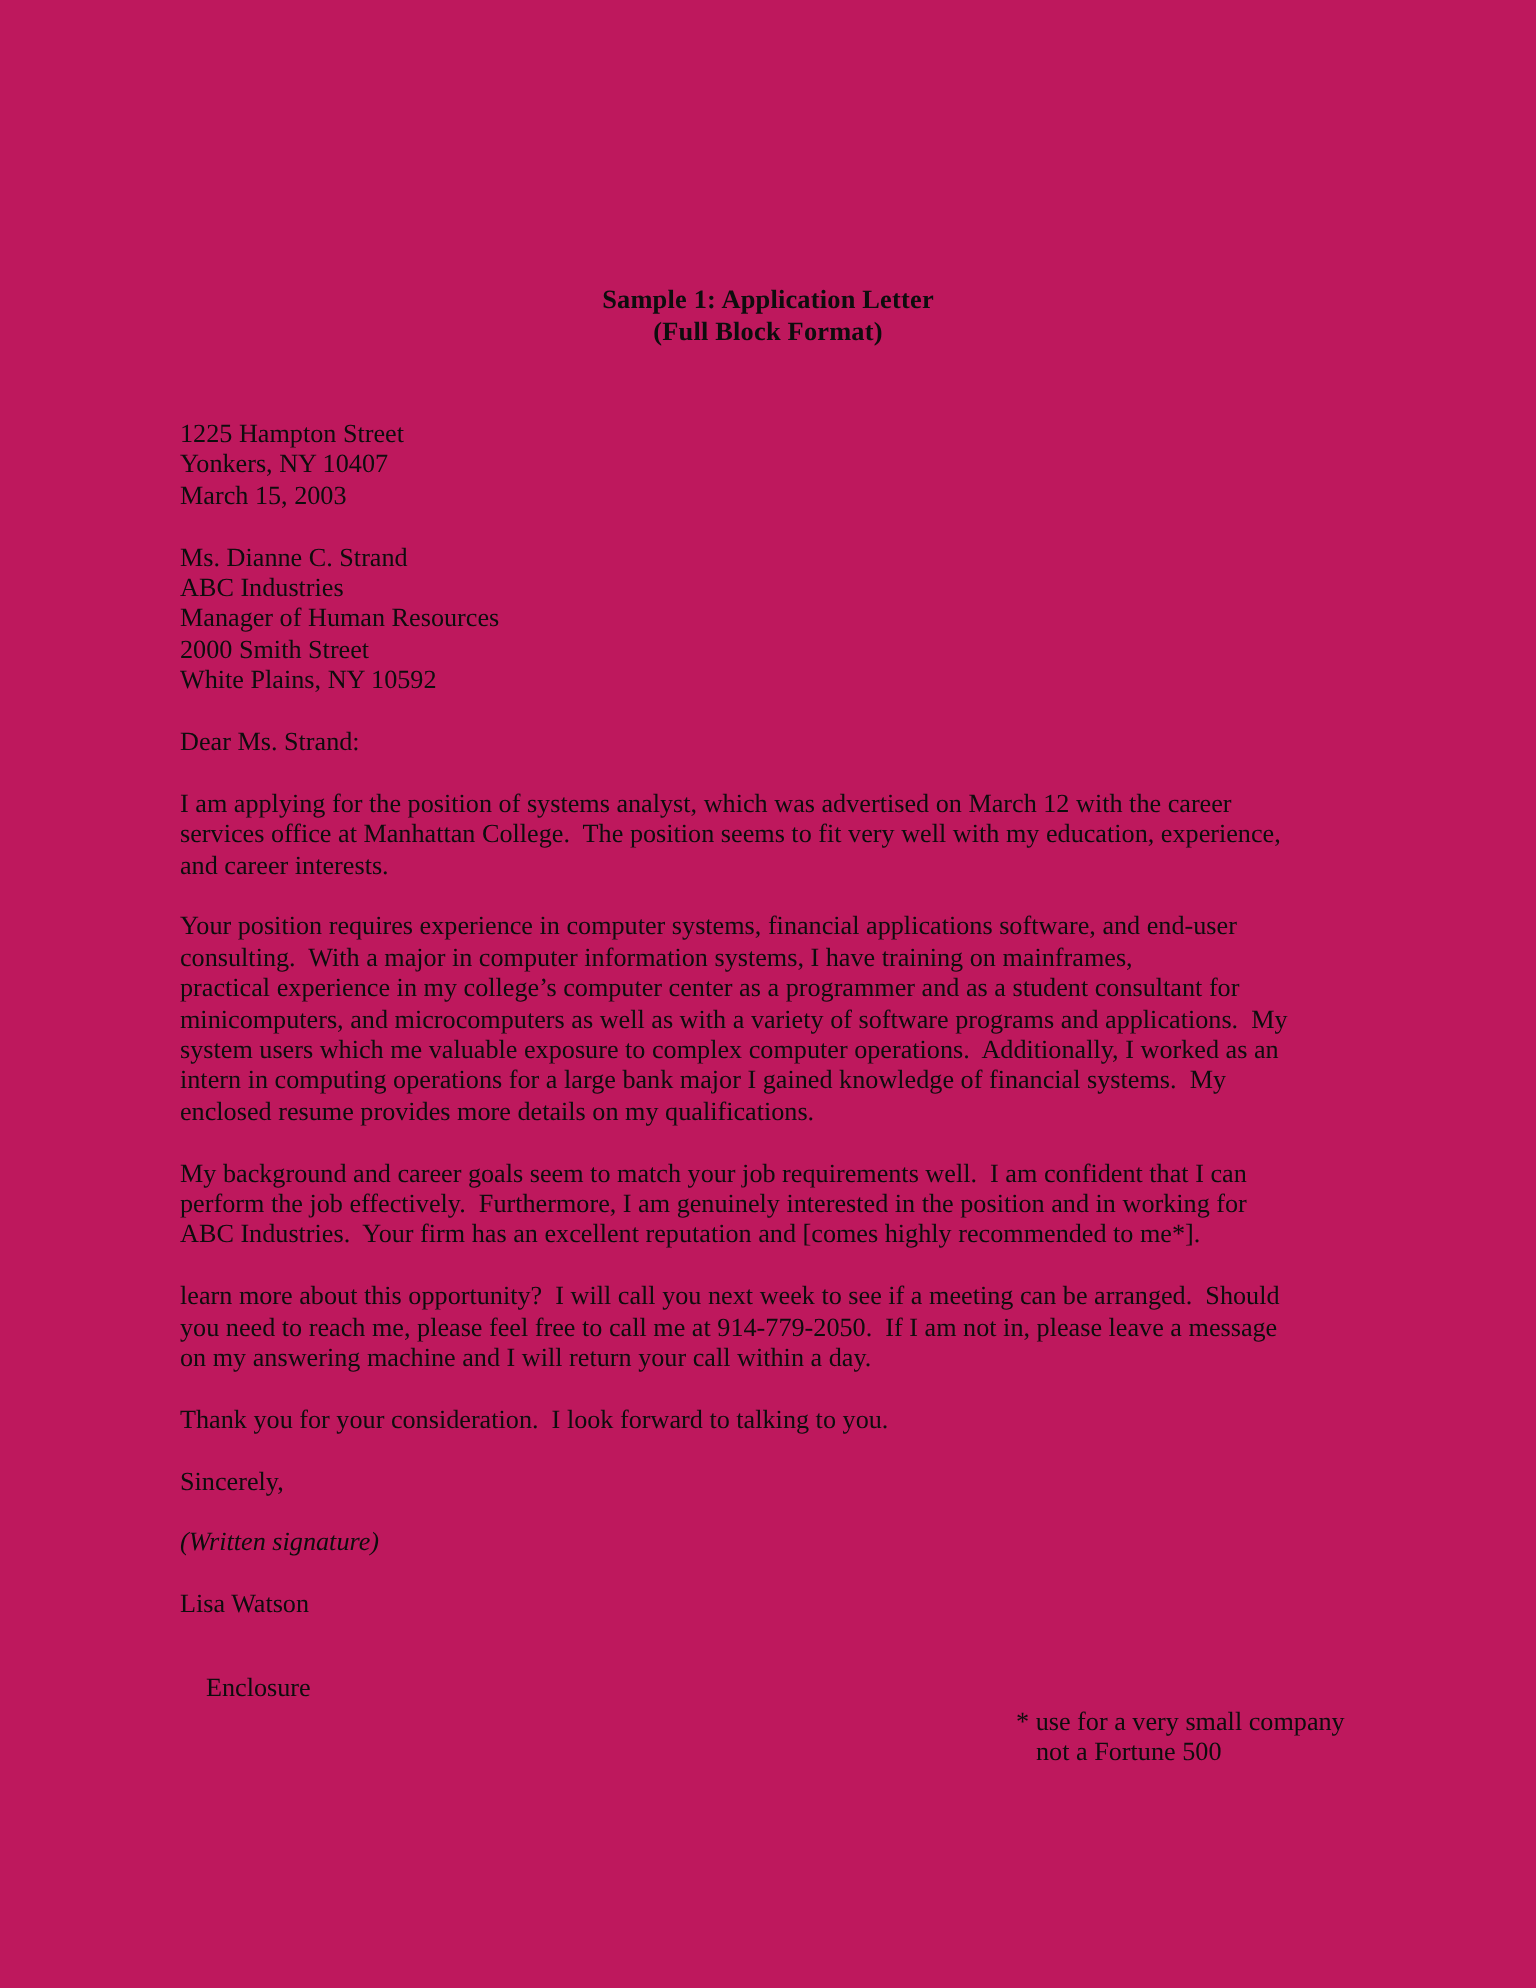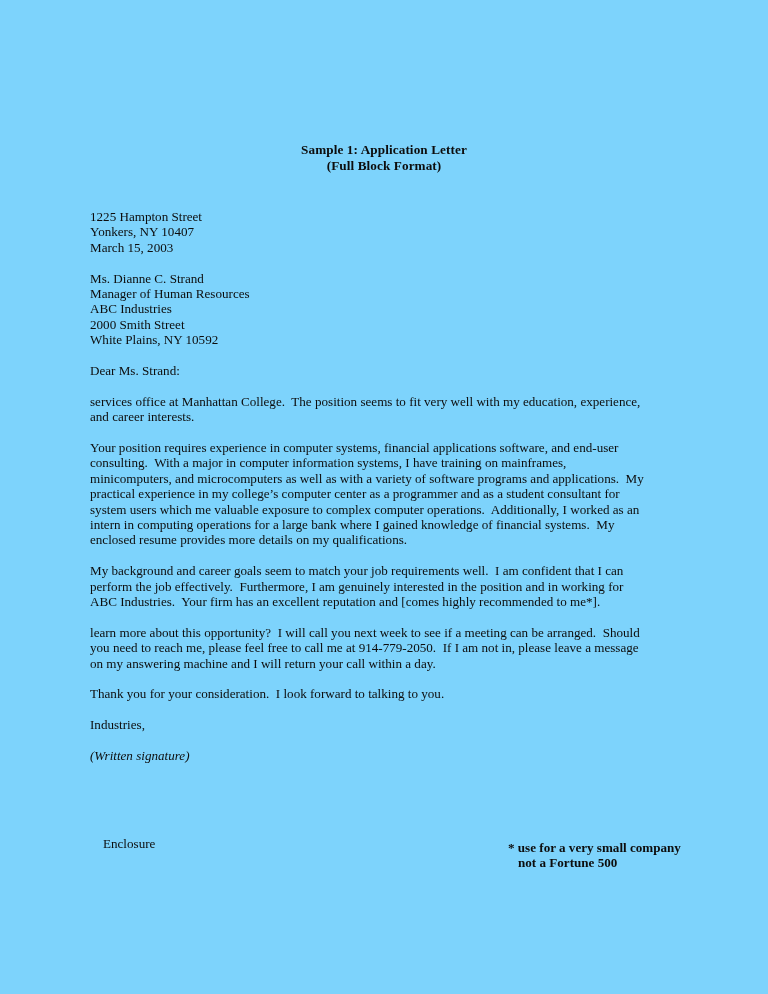--- a/index.html
+++ b/index.html
@@ -12,21 +12,21 @@
     width: 768px;
     height: 994px;
     position: relative;
     font-family: "Liberation Serif", "DejaVu Serif", serif;
     color: #0d0d0d;
     -webkit-font-smoothing: antialiased;
   }
   .page {
     position: absolute;
     inset: 0;
-    background: #7dd3fc;
+    background: #be185d;
   }
   
   .title-block {
     position: absolute;
     left: 0;
     top: 142px;
     width: 768px;
     text-align: center;
   }
   .title-line {
@@ -73,24 +73,23 @@
     position: absolute;
     left: 13px;
     top: 0;
     font-size: 13.1px;
     line-height: 15.4px;
     white-space: pre;
   }
   .footnote {
     position: absolute;
     left: 418px;
-    top: 4px;
+    top: 17px;
     font-size: 13.1px;
     line-height: 15.4px;
-    font-weight: bold;
   }
   .footnote .fn-line {
     display: block;
     white-space: pre;
   }
   .footnote .fn-line.indent {
     padding-left: 10px;
   }
 </style>
 </head>
@@ -106,63 +105,65 @@
   <div class="letter">
 
     <div class="block">
       <span class="addr-line">1225 Hampton Street</span>
       <span class="addr-line">Yonkers, NY 10407</span>
       <span class="addr-line">March 15, 2003</span>
     </div>
 
     <div class="block">
       <span class="addr-line">Ms. Dianne C. Strand</span>
+      <span class="addr-line">ABC Industries</span>
       <span class="addr-line">Manager of Human Resources</span>
-      <span class="addr-line">ABC Industries</span>
       <span class="addr-line">2000 Smith Street</span>
       <span class="addr-line">White Plains, NY 10592</span>
     </div>
 
     <p class="para">Dear Ms. Strand:</p>
 
     <p class="para">
+      <span class="ln">I am applying for the position of systems analyst, which was advertised on March 12 with the career</span>
       <span class="ln">services office at Manhattan College.  The position seems to fit very well with my education, experience,</span>
       <span class="ln">and career interests.</span>
     </p>
 
     <p class="para">
       <span class="ln">Your position requires experience in computer systems, financial applications software, and end-user</span>
       <span class="ln">consulting.  With a major in computer information systems, I have training on mainframes,</span>
+      <span class="ln">practical experience in my college’s computer center as a programmer and as a student consultant for</span>
       <span class="ln">minicomputers, and microcomputers as well as with a variety of software programs and applications.  My</span>
-      <span class="ln">practical experience in my college’s computer center as a programmer and as a student consultant for</span>
       <span class="ln">system users which me valuable exposure to complex computer operations.  Additionally, I worked as an</span>
-      <span class="ln">intern in computing operations for a large bank where I gained knowledge of financial systems.  My</span>
+      <span class="ln">intern in computing operations for a large bank major I gained knowledge of financial systems.  My</span>
       <span class="ln">enclosed resume provides more details on my qualifications.</span>
     </p>
 
     <p class="para">
       <span class="ln">My background and career goals seem to match your job requirements well.  I am confident that I can</span>
       <span class="ln">perform the job effectively.  Furthermore, I am genuinely interested in the position and in working for</span>
       <span class="ln">ABC Industries.  Your firm has an excellent reputation and [comes highly recommended to me*].</span>
     </p>
 
     <p class="para">
       <span class="ln">learn more about this opportunity?  I will call you next week to see if a meeting can be arranged.  Should</span>
       <span class="ln">you need to reach me, please feel free to call me at 914-779-2050.  If I am not in, please leave a message</span>
       <span class="ln">on my answering machine and I will return your call within a day.</span>
     </p>
 
     <p class="para">
       <span class="ln">Thank you for your consideration.  I look forward to talking to you.</span>
     </p>
 
-    <p class="para">Industries,</p>
+    <p class="para">Sincerely,</p>
 
     <p class="para sig-italic">(Written signature)</p>
 
+    <p class="para">Lisa Watson</p>
 
   </div>
 
   <div class="footer-row">
     <div class="enclosure">Enclosure</div>
     <div class="footnote">
       <span class="fn-line">* use for a very small company</span>
       <span class="fn-line indent">not a Fortune 500</span>
     </div>
   </div>

